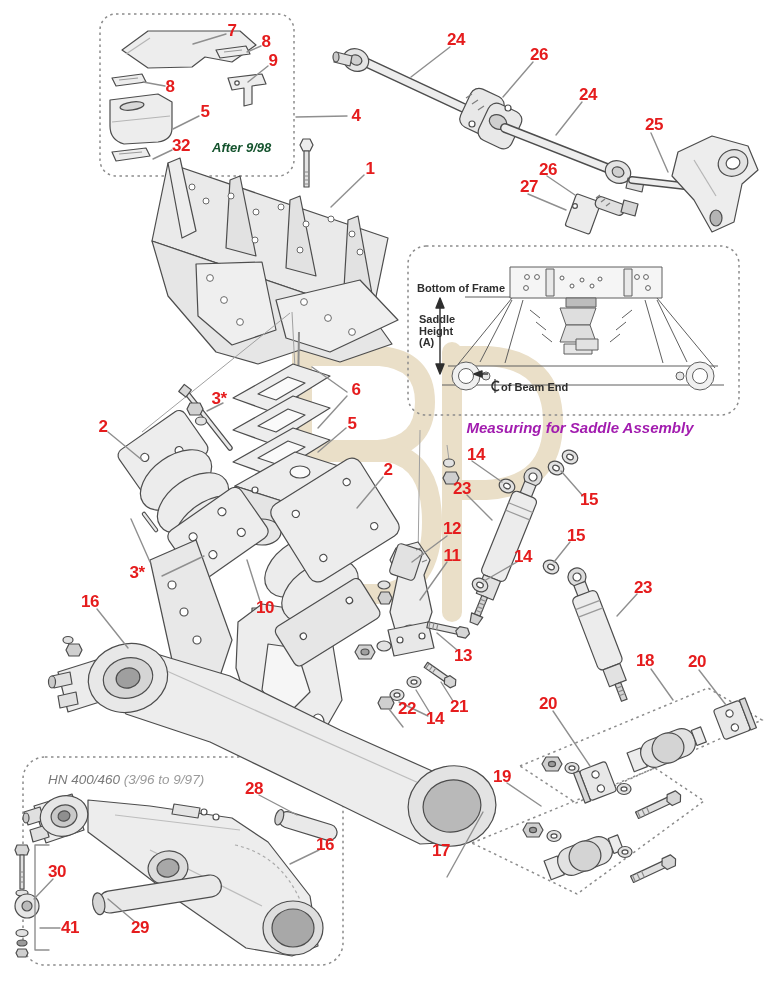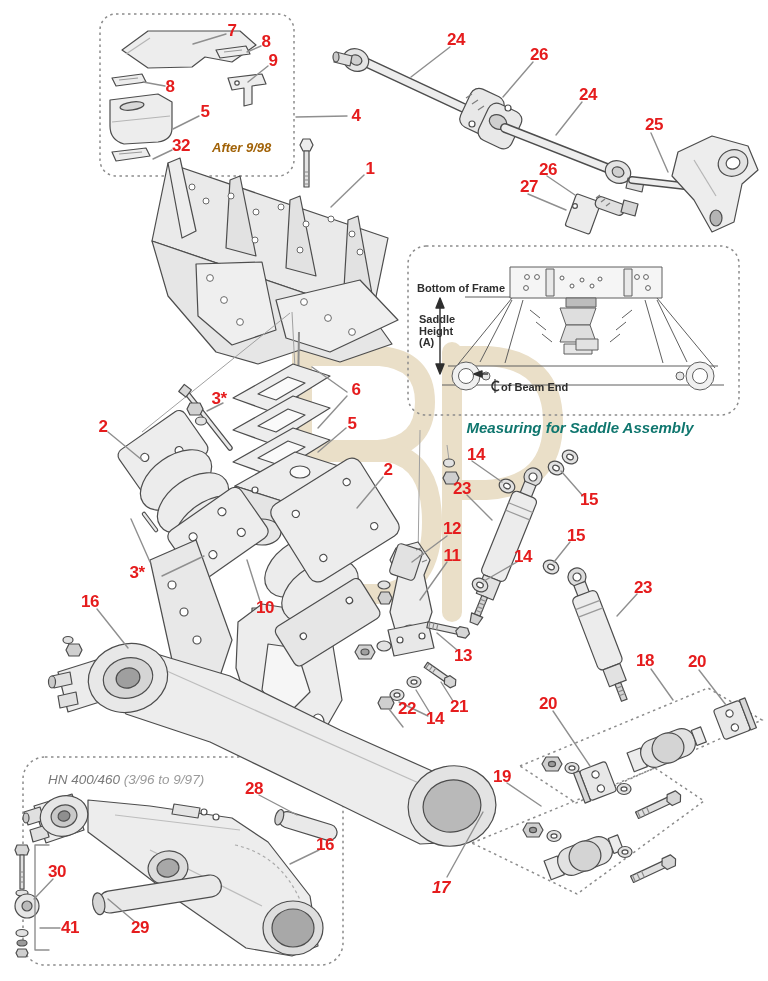--- a/index.html
+++ b/index.html
@@ -8,24 +8,24 @@
   }
   html,body{margin:0;padding:0;background:#fff;}
   #canvas{position:relative;width:768px;height:981px;background:#fff;overflow:hidden;
           font-family:"Liberation Sans",sans-serif;}
   #art{position:absolute;left:0;top:0;}
   #callout-layer{position:absolute;left:0;top:0;width:100%;height:100%;pointer-events:none;}
   .callout{position:absolute;transform:translate(-50%,-50%);
            font:700 17px "Liberation Sans",sans-serif;color:var(--red);
            white-space:nowrap;letter-spacing:-.5px;}
   .txt{position:absolute;white-space:nowrap;}
-  .after-label{font:700 italic 13px "Liberation Sans",sans-serif;color:#a16207;}
+  .after-label{font:700 italic 13px "Liberation Sans",sans-serif;color:#14532d;}
   .key-note{font:700 italic 14px "Liberation Sans",sans-serif;color:#4c4c4c;line-height:15px;}
   .key-note .red{color:var(--red);}
-  .measuring-caption{font:700 italic 15px "Liberation Sans",sans-serif;color:#0f766e;
+  .measuring-caption{font:700 italic 15px "Liberation Sans",sans-serif;color:#a21caf;
                      width:260px;text-align:center;}
   .measure-label{font:700 11px "Liberation Sans",sans-serif;color:var(--dtxt);
                  white-space:pre-line;line-height:11.5px;}
   .hn-title{font:italic 13.5px "Liberation Sans",sans-serif;color:#9a9a9a;}
   .hn-title b{font-weight:400;color:#7a7a7a;}
   .cl-sym{display:inline-block;vertical-align:-2px;margin-right:1px;}
 </style>
 </head>
 <body>
 
@@ -554,21 +554,21 @@
       <div class="callout" style="left: 90px; top: 602px;">16</div>
       <div class="callout" style="left: 265px; top: 608px;">10</div>
       <div class="callout" style="left: 463px; top: 656px;">13</div>
       <div class="callout" style="left: 459px; top: 707px;">21</div>
       <div class="callout" style="left: 435px; top: 719px;">14</div>
       <div class="callout" style="left: 407px; top: 709px;">22</div>
       <div class="callout" style="left: 645px; top: 661px;">18</div>
       <div class="callout" style="left: 697px; top: 662px;">20</div>
       <div class="callout" style="left: 548px; top: 704px;">20</div>
       <div class="callout" style="left: 502px; top: 777px;">19</div>
-      <div class="callout" style="left: 441px; top: 888px; font-style: italic;">17</div>
+      <div class="callout" style="left: 441px; top: 851px;">17</div>
       <div class="callout" style="left: 254px; top: 789px;">28</div>
       <div class="callout" style="left: 325px; top: 845px;">16</div>
       <div class="callout" style="left: 57px; top: 872px;">30</div>
       <div class="callout" style="left: 70px; top: 928px;">41</div>
       <div class="callout" style="left: 140px; top: 928px;">29</div>
     </div>
 
 <div class="txt after-label" style="left:212px;top:140px;">After 9/98</div>
 
 

